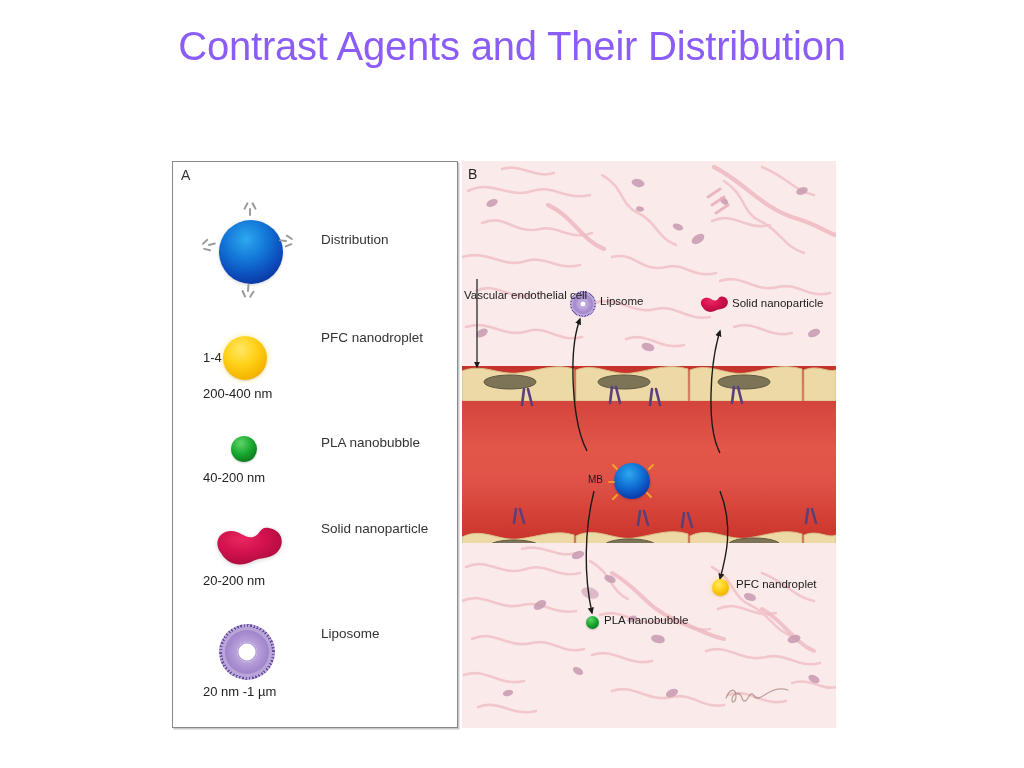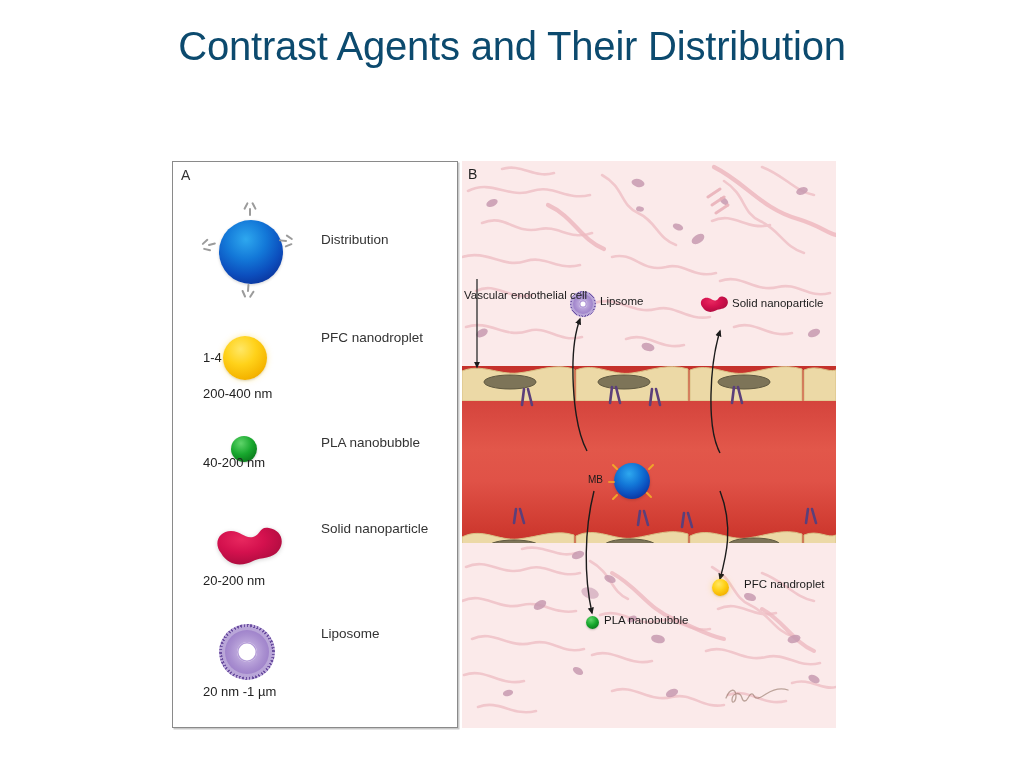--- a/index.html
+++ b/index.html
@@ -4,21 +4,21 @@
 <style>
   * { margin:0; padding:0; box-sizing:border-box; }
   html,body { width:1024px; height:768px; background:#ffffff; overflow:hidden; }
   body { font-family:"Liberation Sans", sans-serif; }
 
   #slide { position:relative; width:1024px; height:768px; background:#fff; }
 
   
   #title {
     position:absolute; left:0; top:18px; width:1024px;
-    text-align:center; color:#0c4a6e;
+    text-align:center; color:#8b5cf6;
     font-size:40px; line-height:56px; font-weight:400;
     letter-spacing:-0.2px;
   }
   #title .tline { display:block; white-space:nowrap; }
 
   
   #figure { position:absolute; left:172px; top:161px; width:664px; height:567px; }
 
   
   #panelA {
@@ -183,21 +183,21 @@
         </div>
         <div class="legend-name" style="top:0px;">PFC nanodroplet</div>
         <div class="legend-size" style="top:56px;">200-400 nm</div>
       </div>
 
       <div class="legend-row" style="top:265px;height:90px;">
         <div class="legend-art" style="top:0;height:50px;">
           <div class="sphere-green" style="position:absolute;left:30px;top:9px;width:26px;height:26px;"></div>
         </div>
         <div class="legend-name" style="top:8px;">PLA nanobubble</div>
-        <div class="legend-size" style="top:28px;">40-200 nm</div>
+        <div class="legend-size" style="top:43px;">40-200 nm</div>
       </div>
 
       <div class="legend-row" style="top:355px;height:100px;">
         <div class="legend-art" style="top:0;height:62px;">
           <svg class="blob" width="100" height="62" viewBox="0 0 100 62">
             <defs>
               <radialGradient id="npg" cx="38%" cy="32%" r="78%">
                 <stop offset="0%" stop-color="#e8285f"></stop>
                 <stop offset="45%" stop-color="#d4114e"></stop>
                 <stop offset="100%" stop-color="#a60b3c"></stop>
@@ -422,21 +422,21 @@
       <div style="position:absolute;left:250px;top:418px;width:17px;height:17px;">
         <div class="sphere-yellow" style="position:absolute;inset:0;"></div>
       </div>
 
       <div class="panel-letter" id="letterB">B</div>
       <div class="bLabel" style="left:2px;top:96px;margin-top:32px;">Vascular endothelial cell</div>
       <div class="bLabel" style="left:138px;top:134px;">Lipsome</div>
       <div class="bLabel" style="left:270px;top:136px;">Solid nanoparticle</div>
       <div class="bLabel bLabelSm" style="left:126px;top:313px;">MB</div>
       <div class="bLabel" style="left:142px;top:453px;">PLA nanobubble</div>
-      <div class="bLabel" style="left:274px;top:417px;margin-left:8px;">PFC nandroplet</div>
+      <div class="bLabel" style="left:274px;top:417px;">PFC nandroplet</div>
 
       <svg class="sig" viewBox="0 0 70 26">
         <path d="M4 16 C8 6 14 6 14 14 C14 20 10 22 10 18 C10 12 18 8 20 16
                  C21 20 24 20 26 16 C28 12 30 10 32 14 C34 18 38 16 44 12
                  C52 7 60 6 66 8" stroke="#8a6a5a" stroke-width="1.3" fill="none" stroke-linecap="round"></path>
       </svg>
     </div>
   </div>
 </div>
 

